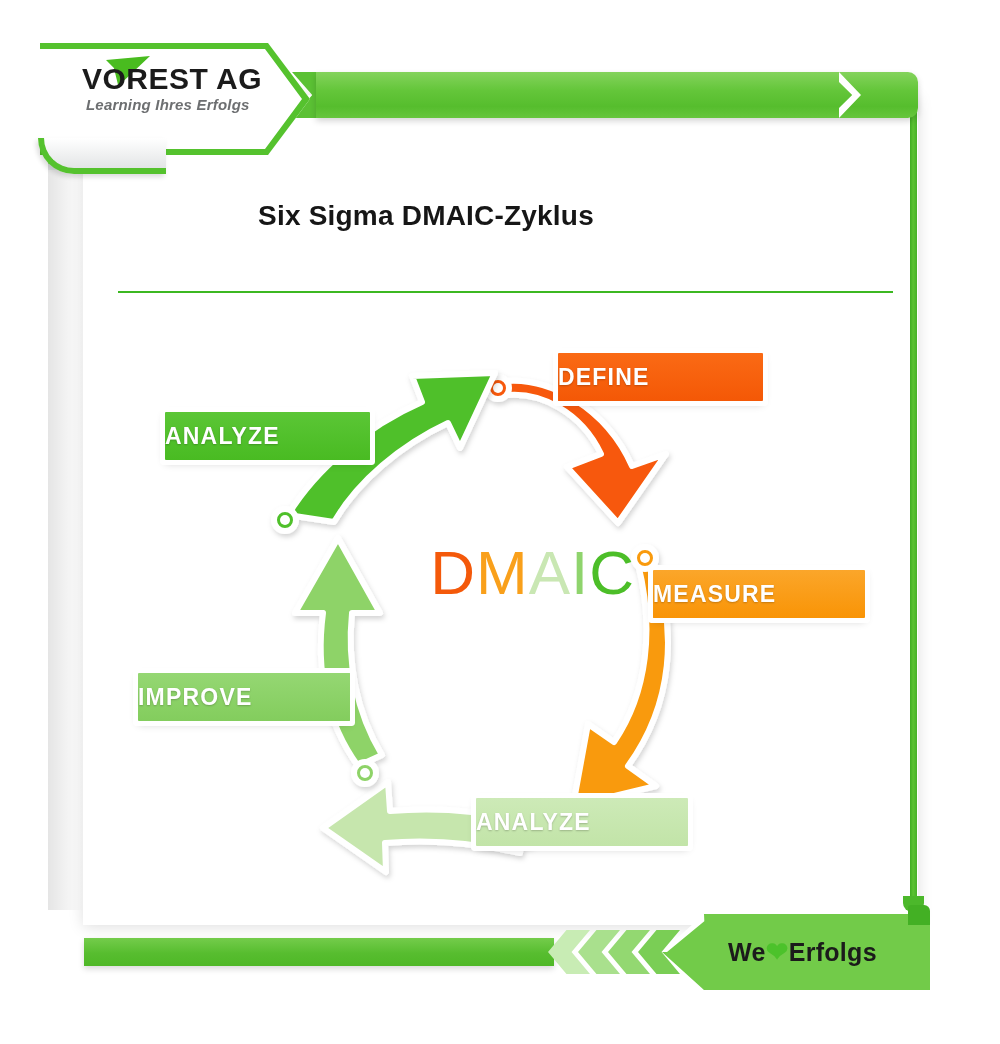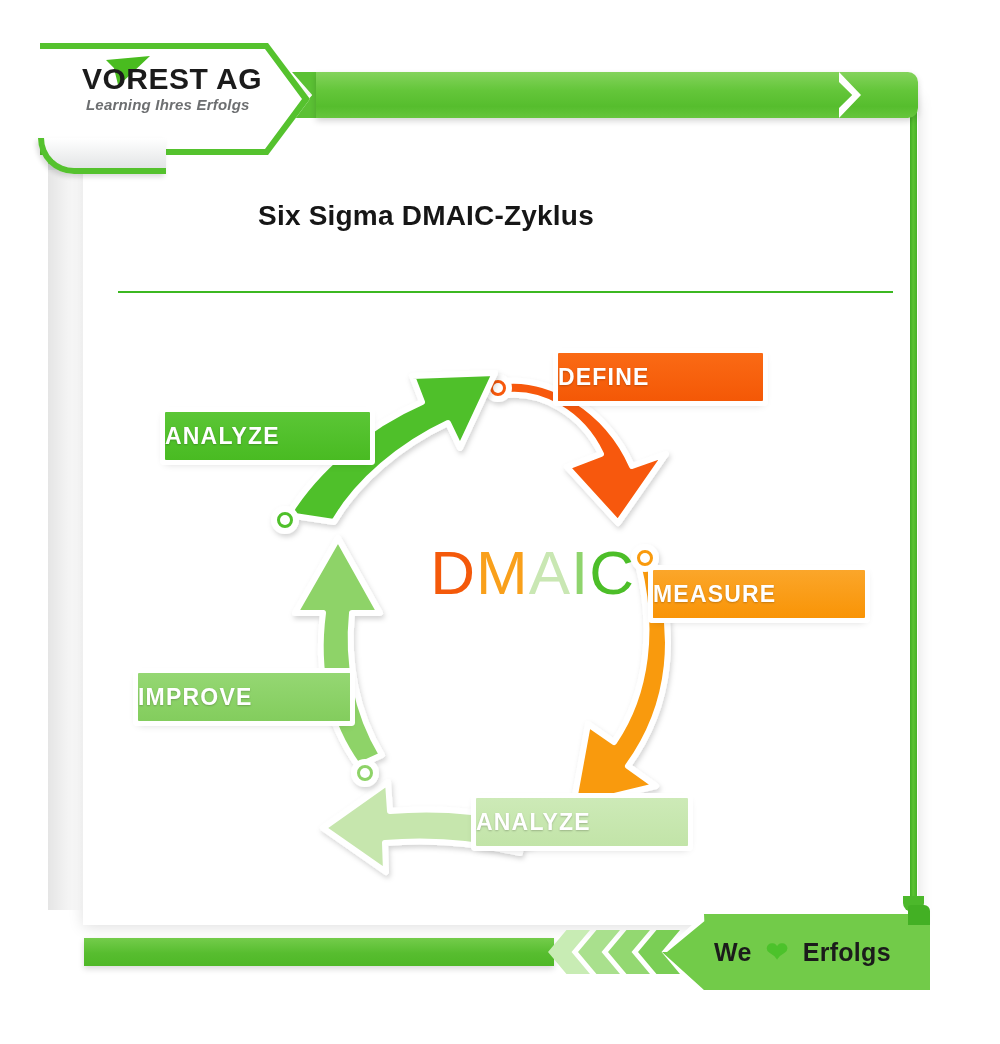--- a/index.html
+++ b/index.html
@@ -144,21 +144,21 @@
     clip-path:polygon(
       42px 0,100% 0,100% 100%,42px 100%,0 50%,
       5px 50%, 45px 5px, 263px 5px, 263px 71px, 45px 71px);
   }
   .footer-tab-curlr{
     position:absolute;left:908px;top:905px;width:22px;height:20px;
     background:#43b024;border-radius:3px 6px 0 0;
   }
   .footer-text{
     position:absolute;left:690px;top:932px;width:225px;height:40px;
-    display:flex;align-items:center;justify-content:center;gap:14px;
+    display:flex;align-items:center;justify-content:center;
     font-size:25px;font-weight:700;color:#1b1b1b;letter-spacing:.3px;
   }
   .heart{color:#4cc22b;font-size:27px;line-height:1;}
 </style>
 </head>
 <body>
 
 <div class="stage">
 
   <div class="card-left-shade"></div>

